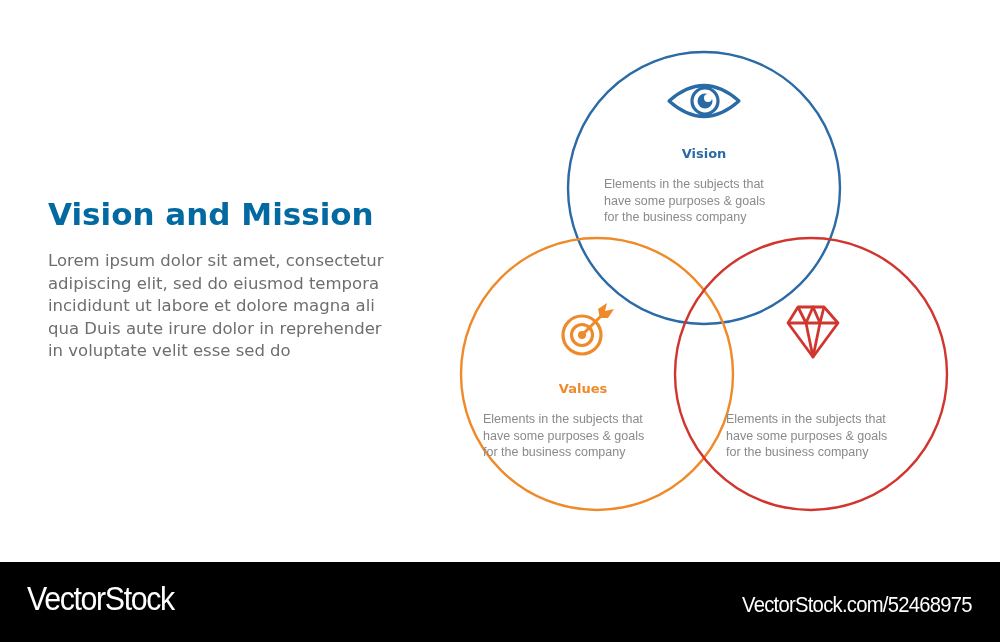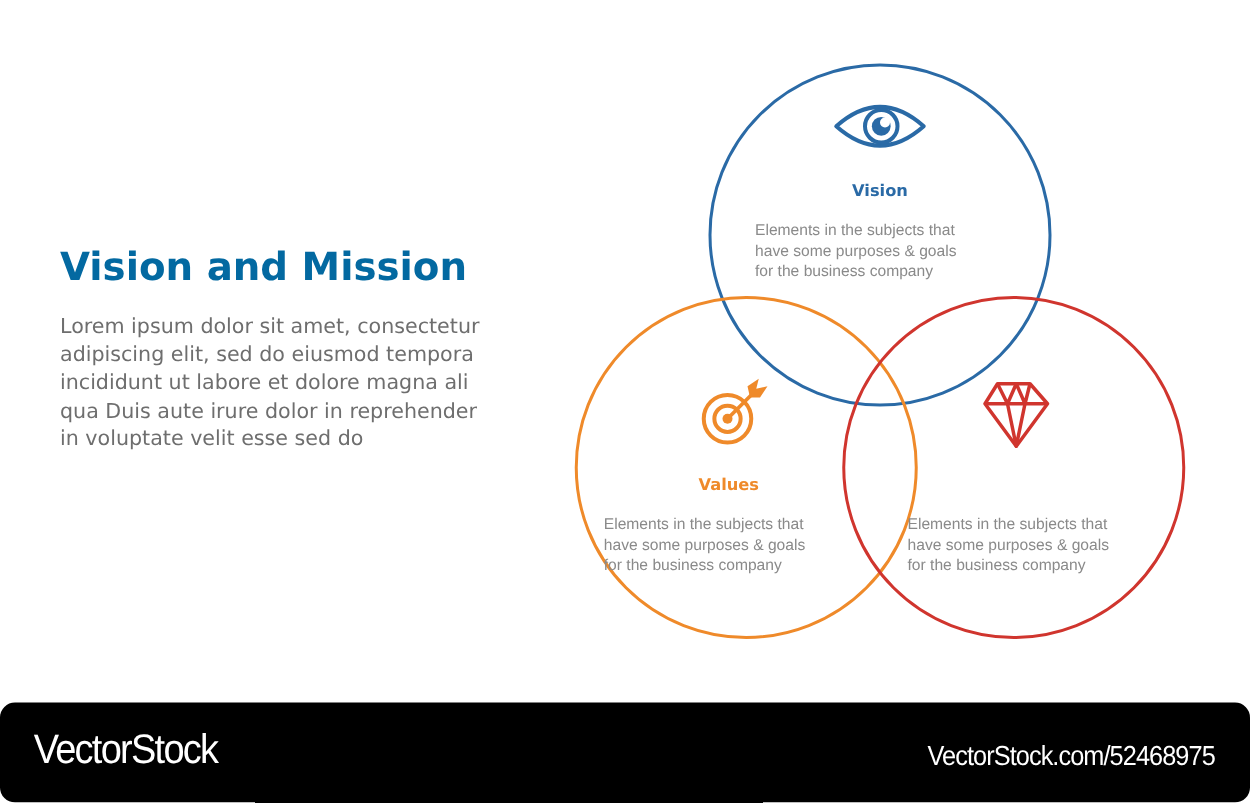--- a/index.html
+++ b/index.html
@@ -3,21 +3,21 @@
 <meta charset="utf-8">
 <style>
   html, body { margin: 0; padding: 0; }
   body { width: 1000px; height: 642px; position: relative; background: #ffffff; overflow: hidden; font-family: "DejaVu Sans", sans-serif; }
   .canvas { position: absolute; left: 0; top: 0; width: 1000px; height: 562px; background: #ffffff; }
   .title { position: absolute; left: 48px; top: 196px; font-size: 31px; font-weight: bold; color: #0369a1; letter-spacing: 0px; white-space: nowrap; }
   .desc { position: absolute; left: 48px; top: 250px; width: 380px; font-size: 16.5px; line-height: 22.6px; color: #6e6e6e; white-space: pre-line; }
   svg.venn { position: absolute; left: 0; top: 0; }
   .label { position: absolute; font-size: 13px; font-weight: bold; text-align: center; width: 200px; }
   .body { position: absolute; width: 200px; text-align: left; font-family: "Liberation Sans", sans-serif; font-size: 12.5px; line-height: 16.5px; color: #8a8a8a; white-space: pre-line; }
-  .footer { position: absolute; left: 0; top: 562px; width: 1000px; height: 80px; background: #000000; border-radius: 12px; }
+  .footer { position: absolute; left: 0; top: 562px; width: 1000px; height: 80px; background: #000000; }
   .brand { position: absolute; left: 27px; top: 18px; color: #ffffff; font-family: "Liberation Sans", sans-serif; font-size: 33px; letter-spacing: -1.5px; transform: scaleX(0.92); transform-origin: left center; }
   .ref { position: absolute; right: 28px; top: 30px; color: #ffffff; font-family: "Liberation Sans", sans-serif; font-size: 22px; letter-spacing: -0.8px; transform: scaleX(0.92); transform-origin: right center; }
 </style>
 </head>
 <body>
 
 <div class="canvas">
   <div class="title">Vision and Mission</div>
   <div class="desc">Lorem ipsum dolor sit amet, consectetur
 adipiscing elit, sed do eiusmod tempora

